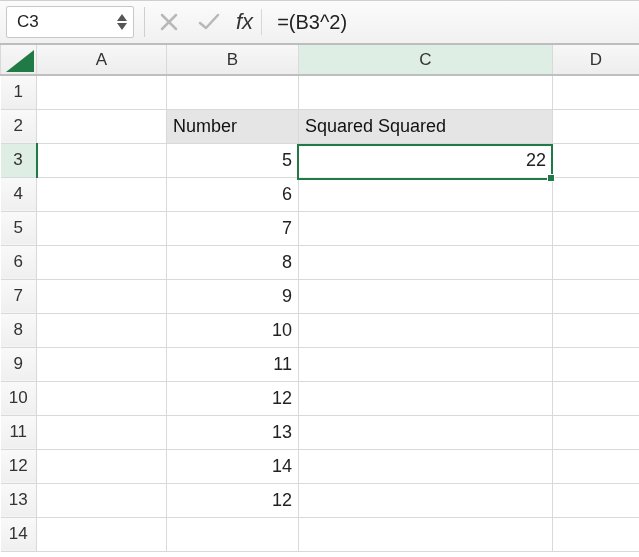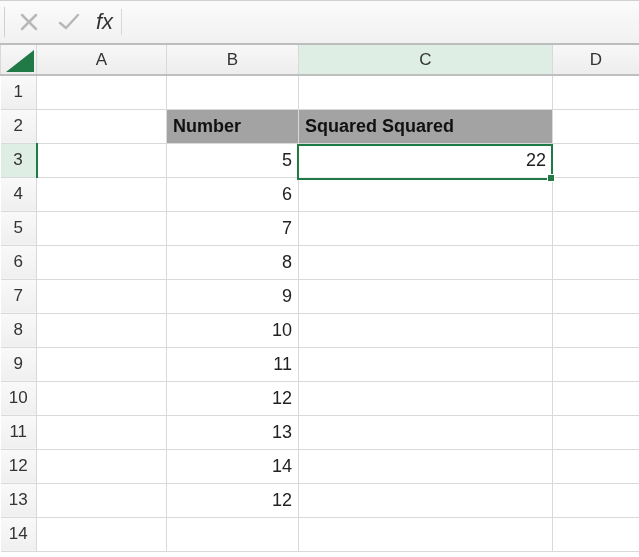--- a/index.html
+++ b/index.html
@@ -140,22 +140,22 @@
     border-right: 2px solid #1f7a45;
   }
   td { position: relative; }
   td .cell {
     position:absolute; inset:0;
     display:flex; align-items:center;
     padding: 0 6px;
     font-size: 18px;
   }
   .hdr-cell {
-    background: #a3a3a3;
-    font-weight: 700;
+    background: #e5e5e5;
+    font-weight: 400;
     color:#111;
   }
   .hdr-cell .cell { justify-content:flex-start; }
   .num .cell { justify-content:flex-end; }
   
   .selection {
     position: absolute;
     border: 2.5px solid #1f7a45;
     pointer-events: none;
     box-shadow: 0 0 0 1px rgba(255,255,255,0.6) inset;
@@ -167,33 +167,47 @@
     right:-4px; bottom:-4px;
     border:1px solid #fff;
   }
 </style>
 </head>
 <body>
 
 <div class="app">
 
   <div class="formula-bar">
+    <div class="name-box-wrap">
+      <div class="name-box">
+        <span>C3</span>
+        <span class="stepper">
+          <svg width="10" height="7">
+              <polygon points="5,0 10,7 0,7" fill="#555"></polygon>
+            </svg>
+          <svg width="10" height="7">
+              <polygon points="0,0 10,0 5,7" fill="#555"></polygon>
+            </svg>
+        </span>
+      </div>
+    </div>
     <div class="vsep"></div>
     <div class="fb-btn">
       <svg width="18" height="18" viewBox="0 0 18 18">
         <line x1="2" y1="2" x2="16" y2="16" stroke="#b8b8b8" stroke-width="2.5" stroke-linecap="round"></line>
         <line x1="16" y1="2" x2="2" y2="16" stroke="#b8b8b8" stroke-width="2.5" stroke-linecap="round"></line>
       </svg>
     </div>
     <div class="fb-btn">
       <svg width="22" height="18" viewBox="0 0 22 18">
         <polyline points="2,10 8,15 20,2" fill="none" stroke="#b8b8b8" stroke-width="2.5" stroke-linecap="round" stroke-linejoin="round"></polyline>
       </svg>
     </div>
     <div class="fx-label">fx</div>
+    <div class="formula-input">=(B3^2)</div>
   </div>
 
   <div class="grid-area">
     <table class="sheet">
       <colgroup>
         <col class="col-rowhdr">
           <col class="col-A">
           <col class="col-B">
           <col class="col-C">
           <col class="col-D">

